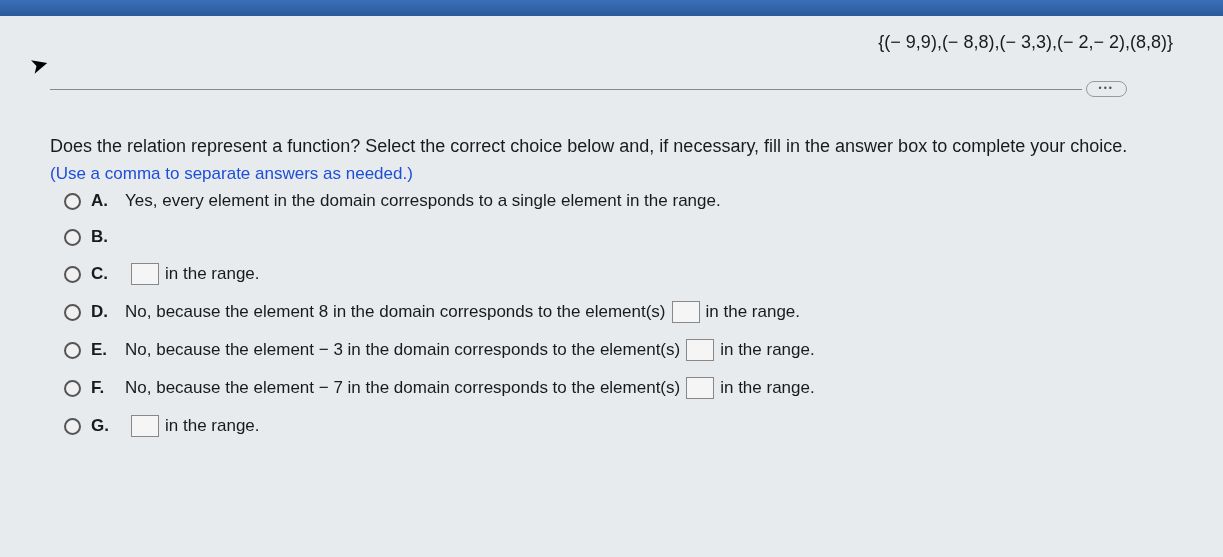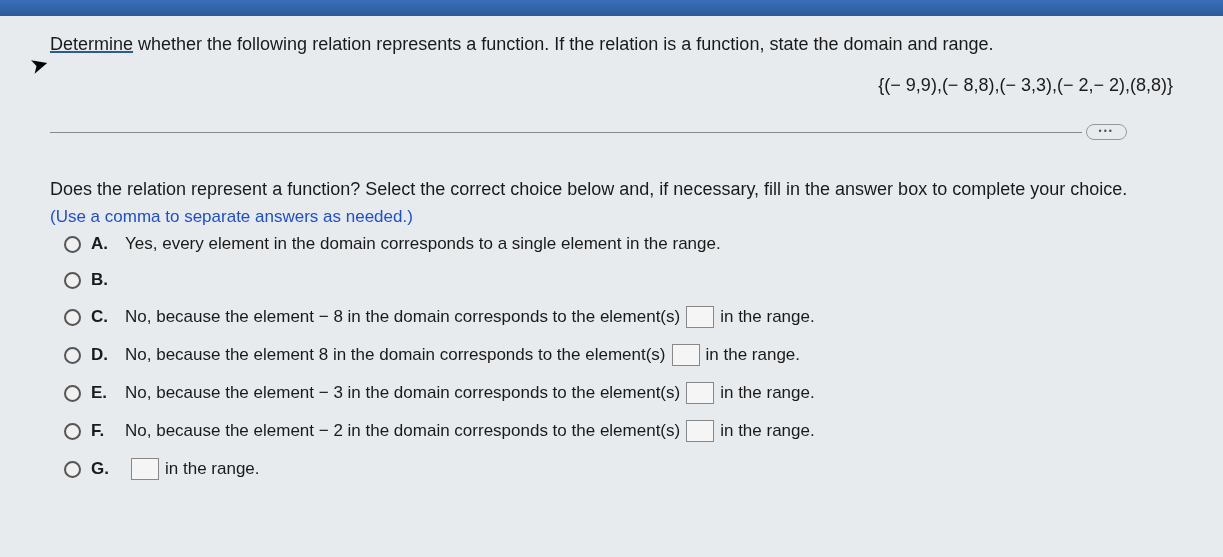--- a/index.html
+++ b/index.html
@@ -122,23 +122,20 @@
       transform: rotate(-15deg);
     }
   </style>
 </head>
 <body>
 
 <div class="header-bar"></div>
 <div class="cursor-arrow">➤</div>
 
 <div class="content">
-  <div class="question-text">
-    <span class="underline">Determine</span><span> whether the following relation represents a function. If the relation is a function, state the domain and range.</span>
-  </div>
   <div class="relation-set">{(− 9,9),(− 8,8),(− 3,3),(− 2,− 2),(8,8)}</div>
 
   <div class="divider-row">
     <div class="divider-line"></div>
     <div class="ellipsis-btn">•••</div>
   </div>
 
   <div class="sub-question">
     <span>Does the relation represent a function? Select the correct choice below and, if necessary, fill in the answer box to complete your choice.</span><br>
     <span class="instruction">(Use a comma to separate answers as needed.)</span>
@@ -153,21 +150,20 @@
         </span>
       </div>
       <div class="option-row">
         <div class="radio"></div>
         <span class="opt-letter">B.</span>
       </div>
       <div class="option-row">
         <div class="radio"></div>
         <span class="opt-letter">C.</span>
         <span class="opt-text">
-          <span>No, because the element  − 8 in the domain corresponds to the element(s)</span>
           <span class="answer-box"></span>
           <span>in the range.</span>
         </span>
       </div>
       <div class="option-row">
         <div class="radio"></div>
         <span class="opt-letter">D.</span>
         <span class="opt-text">
           <span>No, because the element 8 in the domain corresponds to the element(s)</span>
           <span class="answer-box"></span>
@@ -180,21 +176,21 @@
         <span class="opt-text">
           <span>No, because the element  − 3 in the domain corresponds to the element(s)</span>
           <span class="answer-box"></span>
           <span>in the range.</span>
         </span>
       </div>
       <div class="option-row">
         <div class="radio"></div>
         <span class="opt-letter">F.</span>
         <span class="opt-text">
-          <span>No, because the element  − 2 in the domain corresponds to the element(s)</span>
+          <span>No, because the element  − 7 in the domain corresponds to the element(s)</span>
           <span class="answer-box"></span>
           <span>in the range.</span>
         </span>
       </div>
       <div class="option-row">
         <div class="radio"></div>
         <span class="opt-letter">G.</span>
         <span class="opt-text">
           <span class="answer-box"></span>
           <span>in the range.</span>

